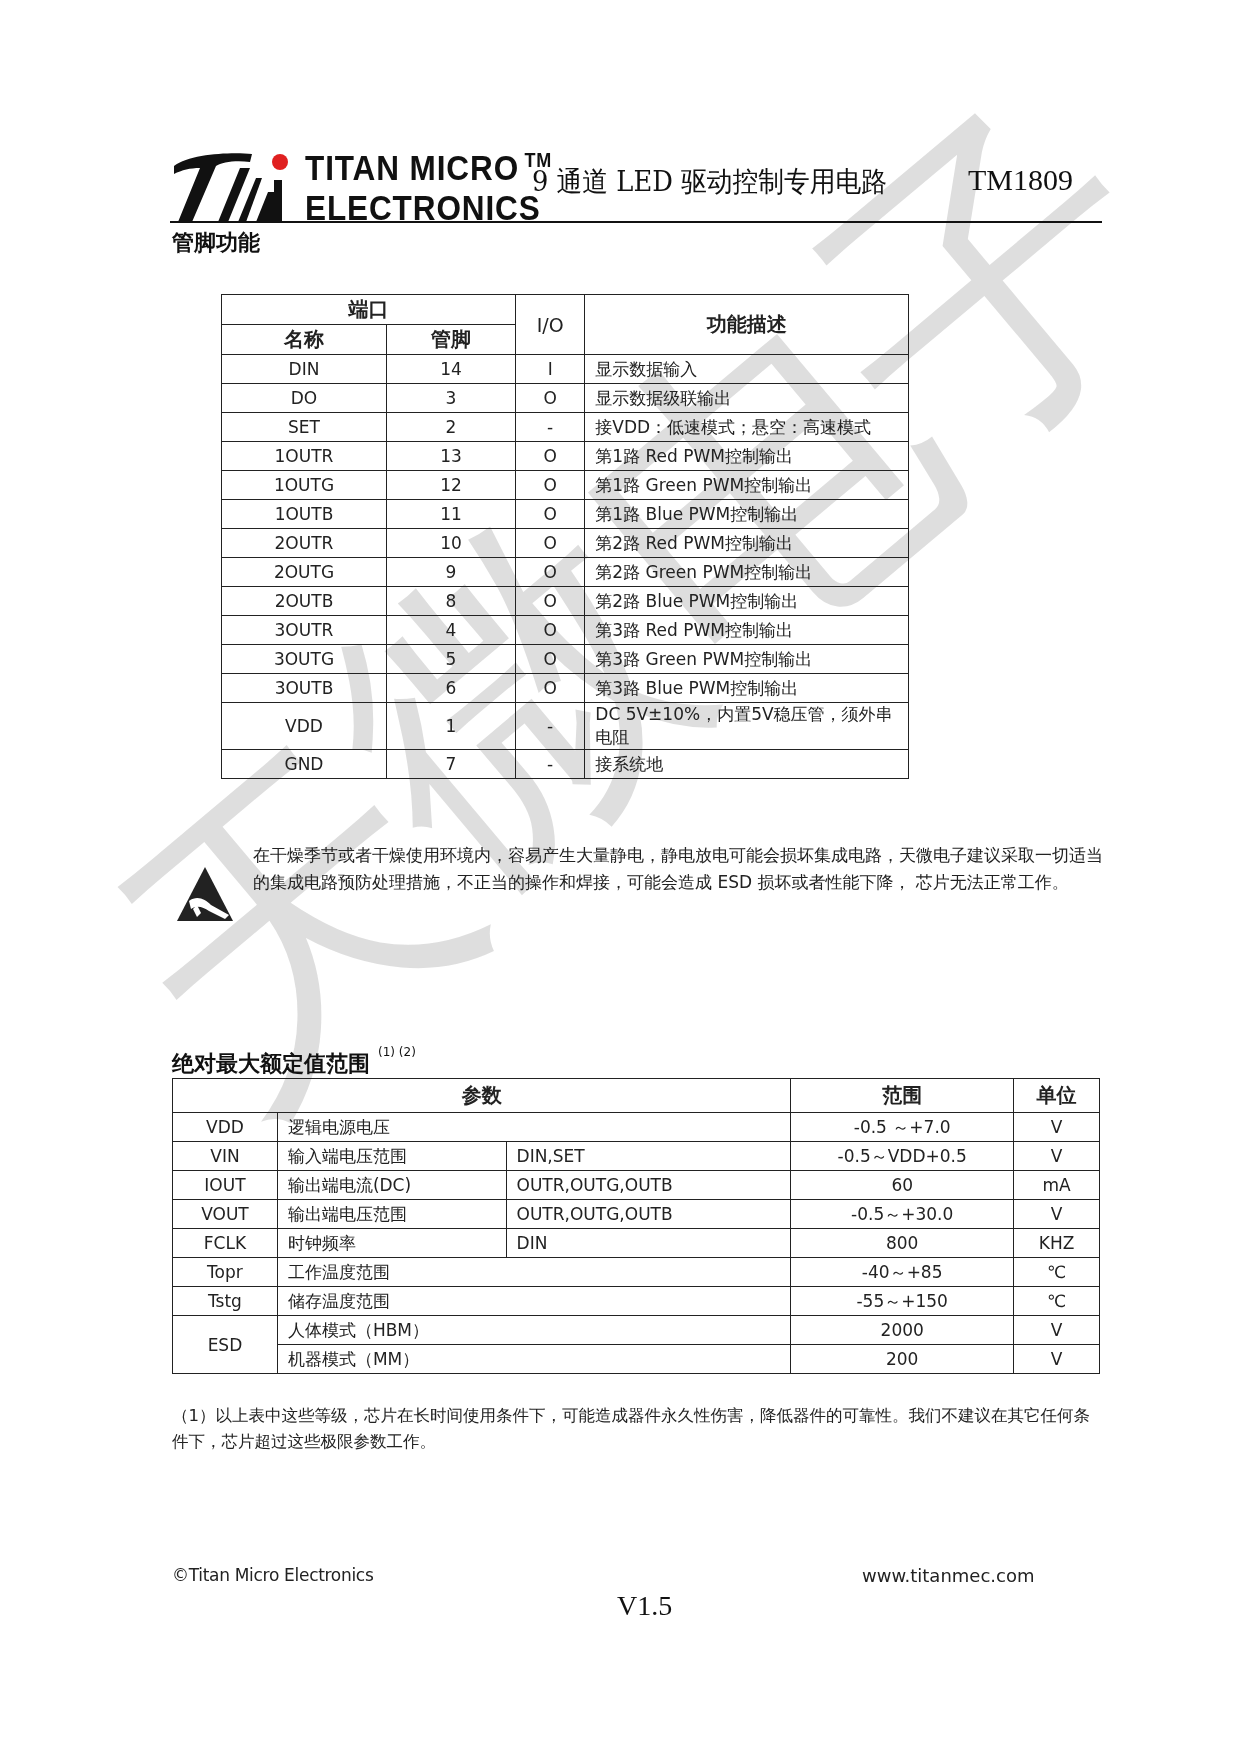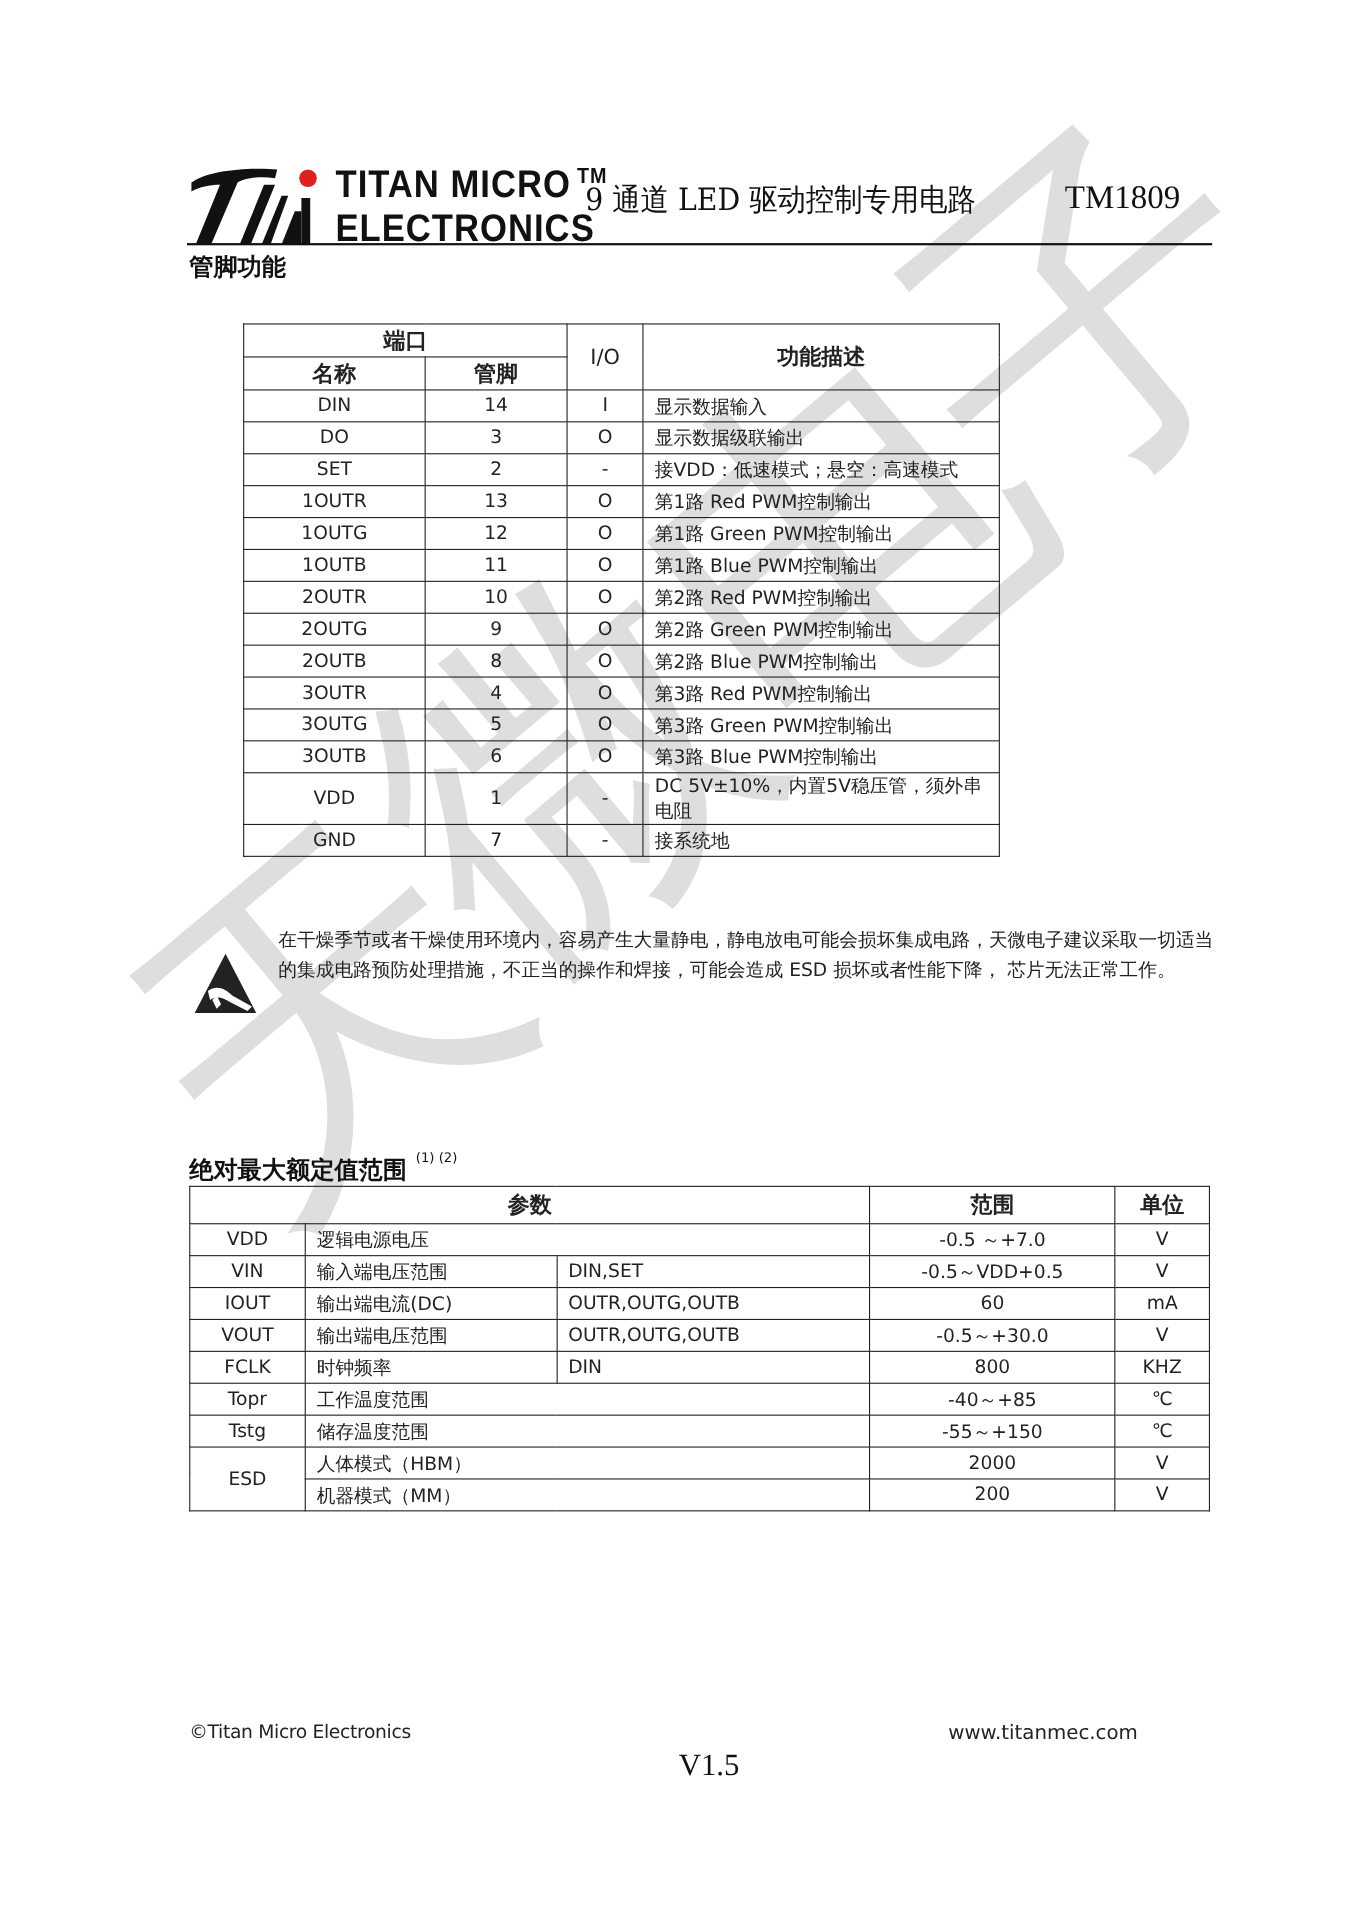--- a/index.html
+++ b/index.html
@@ -268,17 +268,18 @@
     </tr>
     <tr>
       <td colspan="2" class="l">机器模式（MM）</td>
       <td class="c">200</td>
       <td class="c">V</td>
     </tr>
   </tbody>
 </table>
 
 <div class="abs notes">
+  <p>（1）以上表中这些等级，芯片在长时间使用条件下，可能造成器件永久性伤害，降低器件的可靠性。我们不建议在其它任何条件下，芯片超过这些极限参数工作。</p>
 </div>
 
 <div class="abs footer-left">©Titan Micro Electronics</div>
 <div class="abs footer-right">www.titanmec.com</div>
 <div class="abs footer-ver">V1.5</div>
 
 </body></html>

